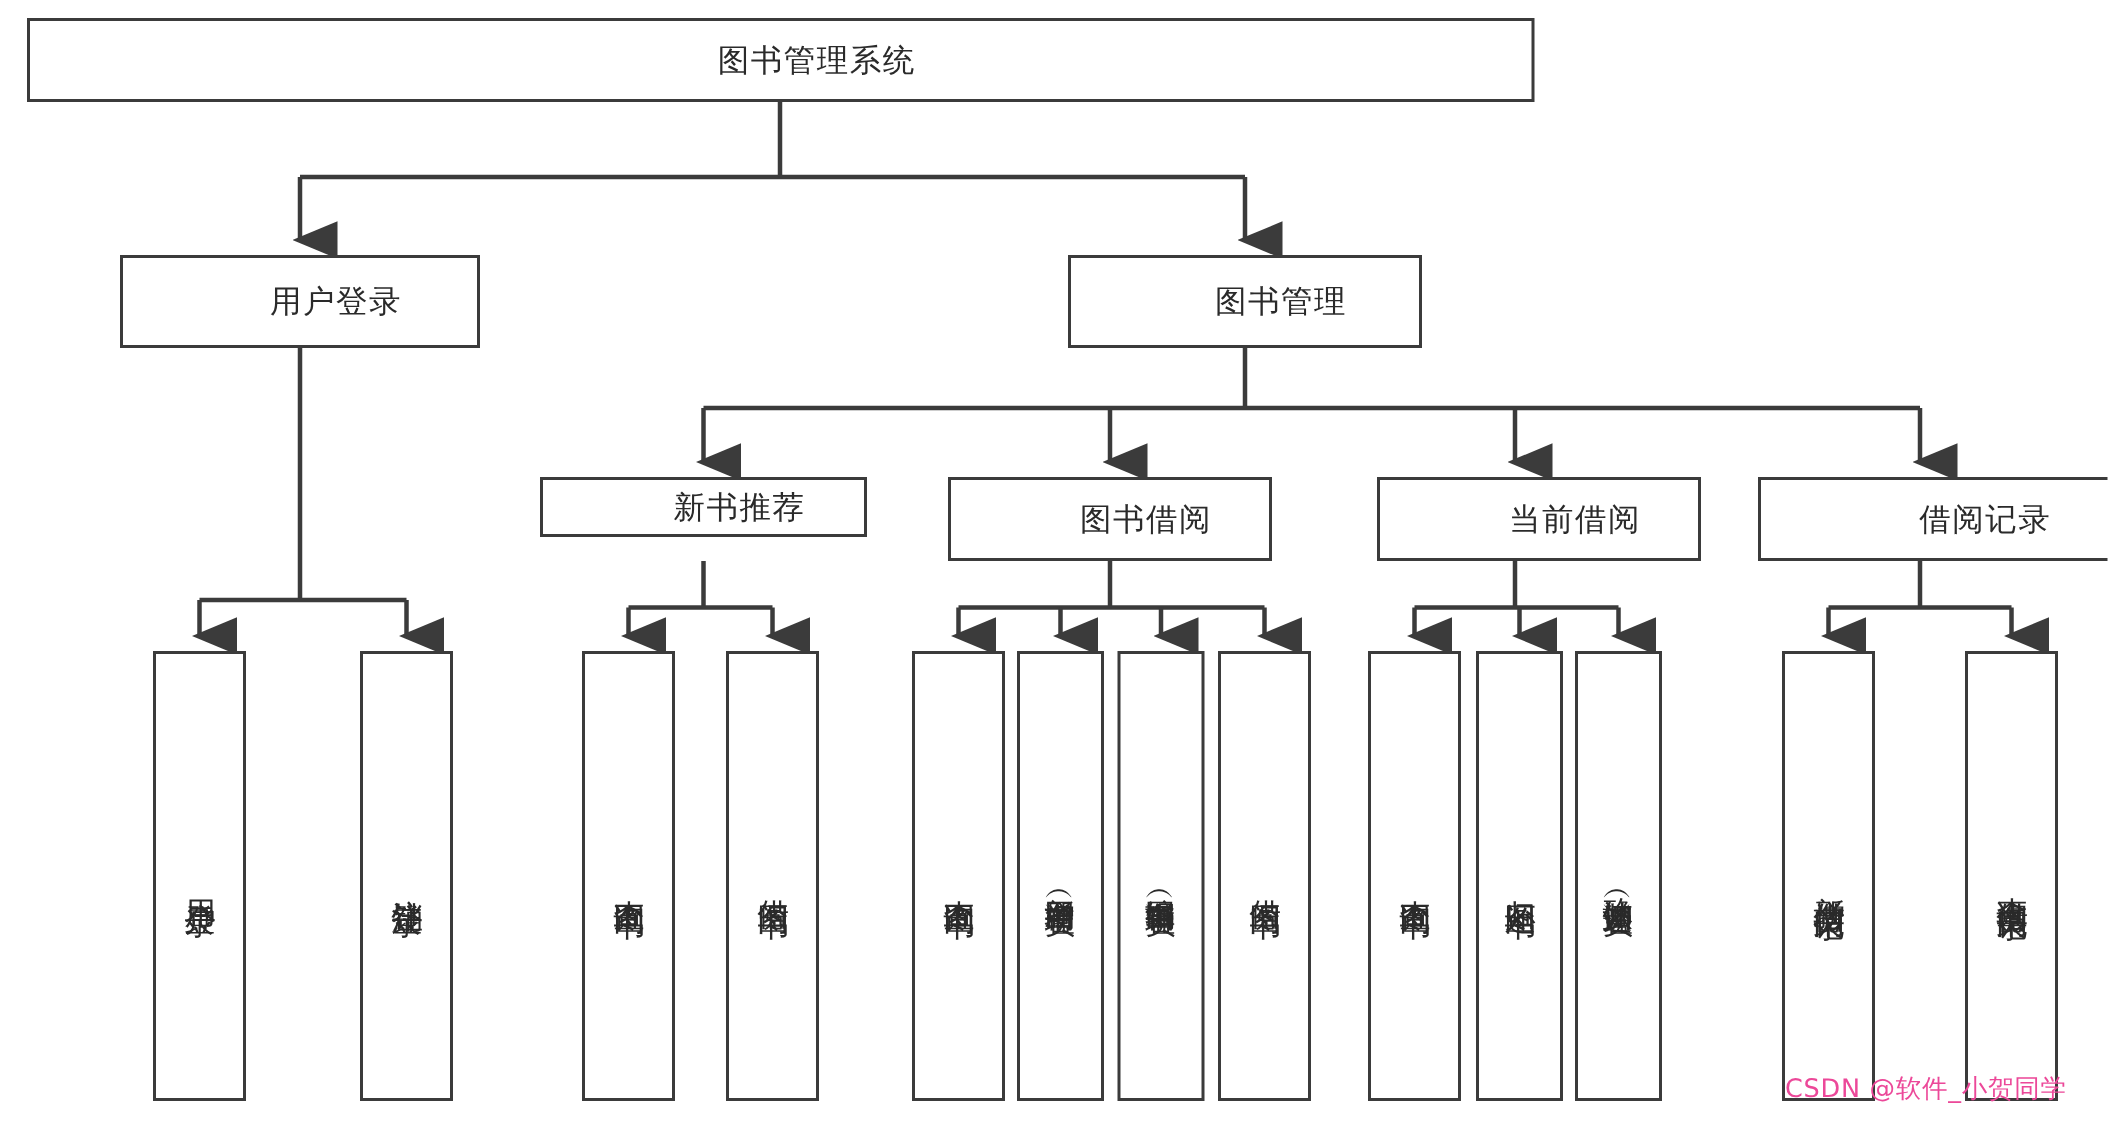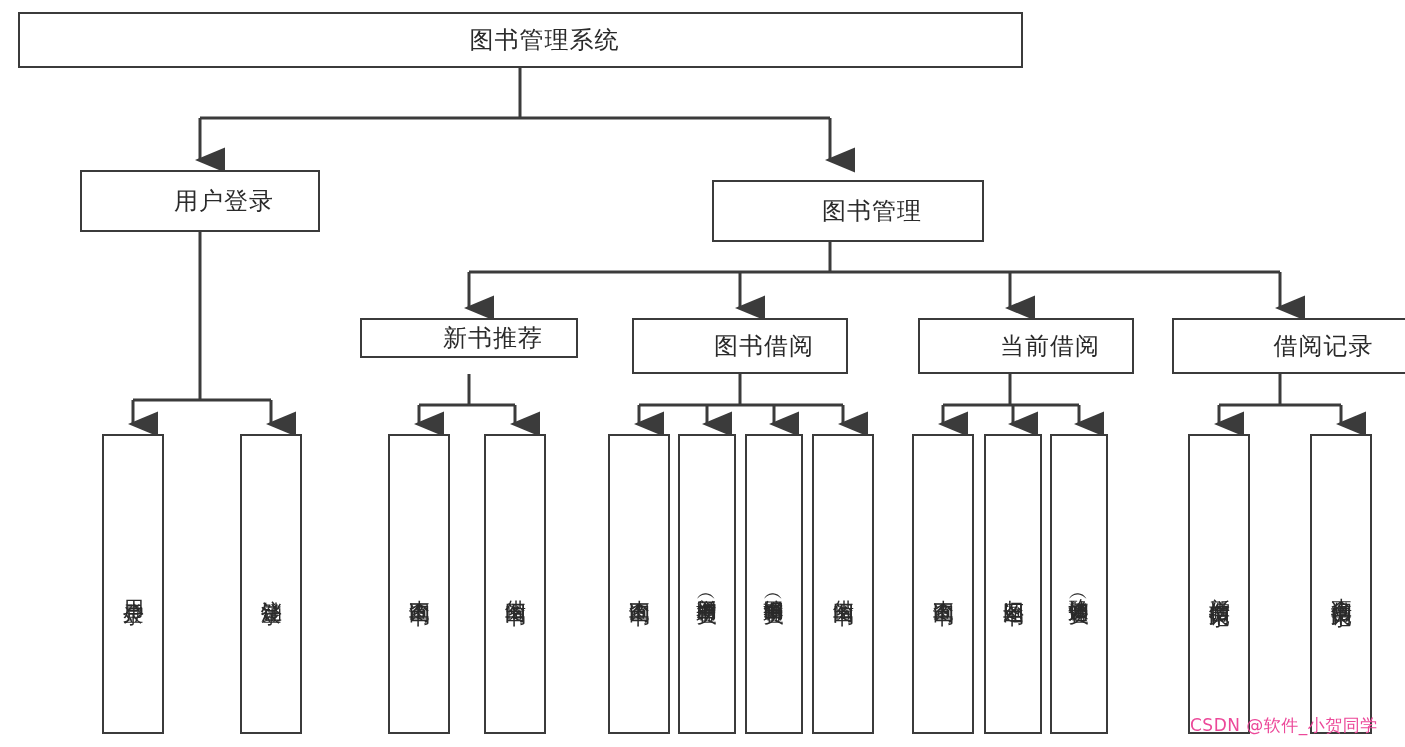--- a/index.html
+++ b/index.html
@@ -3,21 +3,21 @@
 <meta charset="utf-8">
 <style>
   html,body{margin:0;padding:0;background:#ffffff;}
   body{width:1405px;height:747px;overflow:hidden;
        font-family:"DejaVu Sans","Liberation Sans",sans-serif;}
   #stage{position:relative;width:1405px;height:747px;background:#fff;}
   #stage svg{position:absolute;left:0;top:0;}
   .node{position:absolute;box-sizing:border-box;border:2.5px solid #3b3b3b;
         background:#ffffff;display:flex;align-items:center;justify-content:center;
         color:#2a2a2a;}
-  .node.h{font-size:24px;letter-spacing:1px;padding-left:48px;}
+  .node.h{font-size:21px;letter-spacing:1px;padding-left:48px;}
   .node.v{writing-mode:vertical-rl;text-orientation:upright;font-size:21px;
           letter-spacing:2px;padding-top:6px;line-height:1;}
   .node.v.tight{letter-spacing:1px;font-size:20px;}
   .node .lbl{display:block;white-space:nowrap;}
   #watermark{position:absolute;color:#bdbdbd;font-size:17px;white-space:nowrap;
              letter-spacing:.5px;pointer-events:none;}
 </style>
 </head>
 <body>
 
@@ -73,21 +73,21 @@
     </g>
   </svg>
 
   <div class="node h" style="left: 18px; top: 12px; width: 1005px; height: 56px;">
     <span class="lbl">图书管理系统</span>
   </div>
 
   <div class="node h" style="left: 80px; top: 170px; width: 240px; height: 62px;">
     <span class="lbl">用户登录</span>
   </div>
-  <div class="node h" style="left: 712px; top: 170px; width: 272px; height: 62px; margin-top: 10px;">
+  <div class="node h" style="left: 712px; top: 170px; width: 236px; height: 62px;">
     <span class="lbl">图书管理</span>
   </div>
 
   <div class="node h" style="left: 360px; top: 318px; width: 218px; height: 40px;">
     <span class="lbl">新书推荐</span>
   </div>
   <div class="node h" style="left: 632px; top: 318px; width: 216px; height: 56px;">
     <span class="lbl">图书借阅</span>
   </div>
   <div class="node h" style="left: 902px; top: 318px; width: 216px; height: 56px; margin-left: 16px;">

